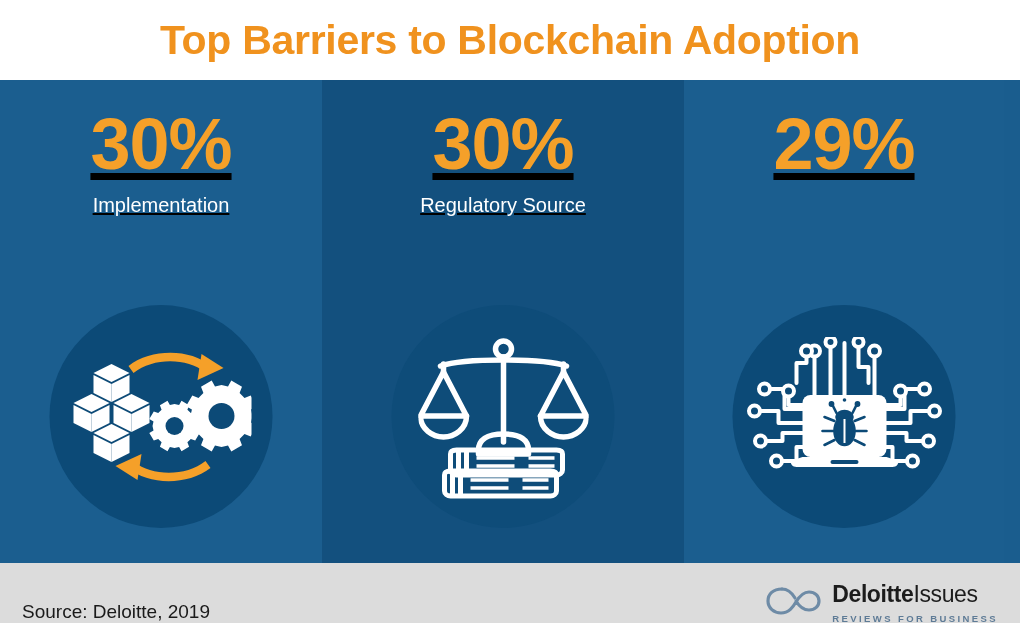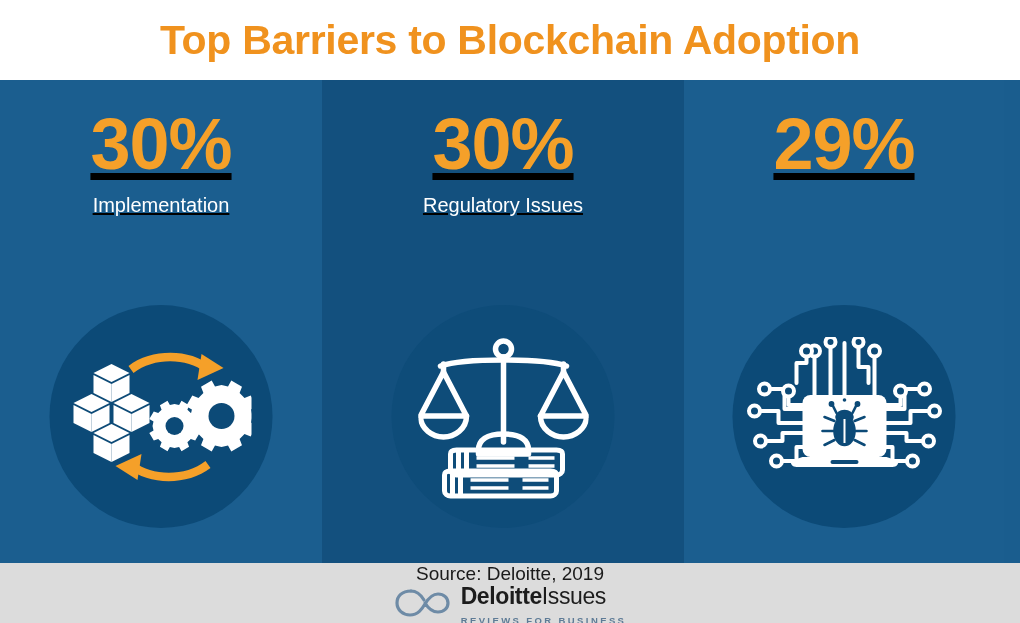--- a/index.html
+++ b/index.html
@@ -97,25 +97,24 @@
   .icon-wrap svg { display: block; }
 
   
   .footer {
     position: absolute;
     left: 0; top: 563px;
     width: 1020px;
     height: 60px;
     background: #DCDCDC;
     display: flex;
-    align-items: center;
+    align-items: flex-end;
     justify-content: space-between;
     padding: 0 22px;
     box-sizing: border-box;
-    flex-direction: column;
   }
   .source-text {
     font-size: 19px;
     color: #1A1A1A;
   }
   .logo {
     display: flex;
     align-items: center;
     gap: 9px;
   }
@@ -191,21 +190,21 @@
             <polygon points="130,12 152,26 126,38"></polygon>
             <path d="M139,126 C116,144 76,143 57,126 L63,120 C80,134 114,135 134,119 Z"></path>
             <polygon points="66,138 44,124 70,112"></polygon>
           </g>
         </svg>
       </div>
     </div>
 
     <div class="column col-2">
       <div class="pct">30%</div>
-      <div class="label">Regulatory Issues</div>
+      <div class="label">Regulatory Source</div>
       <div class="icon-wrap">
         <svg width="170" height="165" viewBox="0 0 170 165" aria-hidden="true">
           <g fill="none" stroke="#FFFFFF" stroke-width="5.5" stroke-linejoin="round" stroke-linecap="round">
 
             <circle cx="85" cy="15" r="8" fill="none"></circle>
 
             <path d="M85,23 L85,108"></path>
 
             <path d="M22,32 C45,24 125,24 148,32"></path>
 

